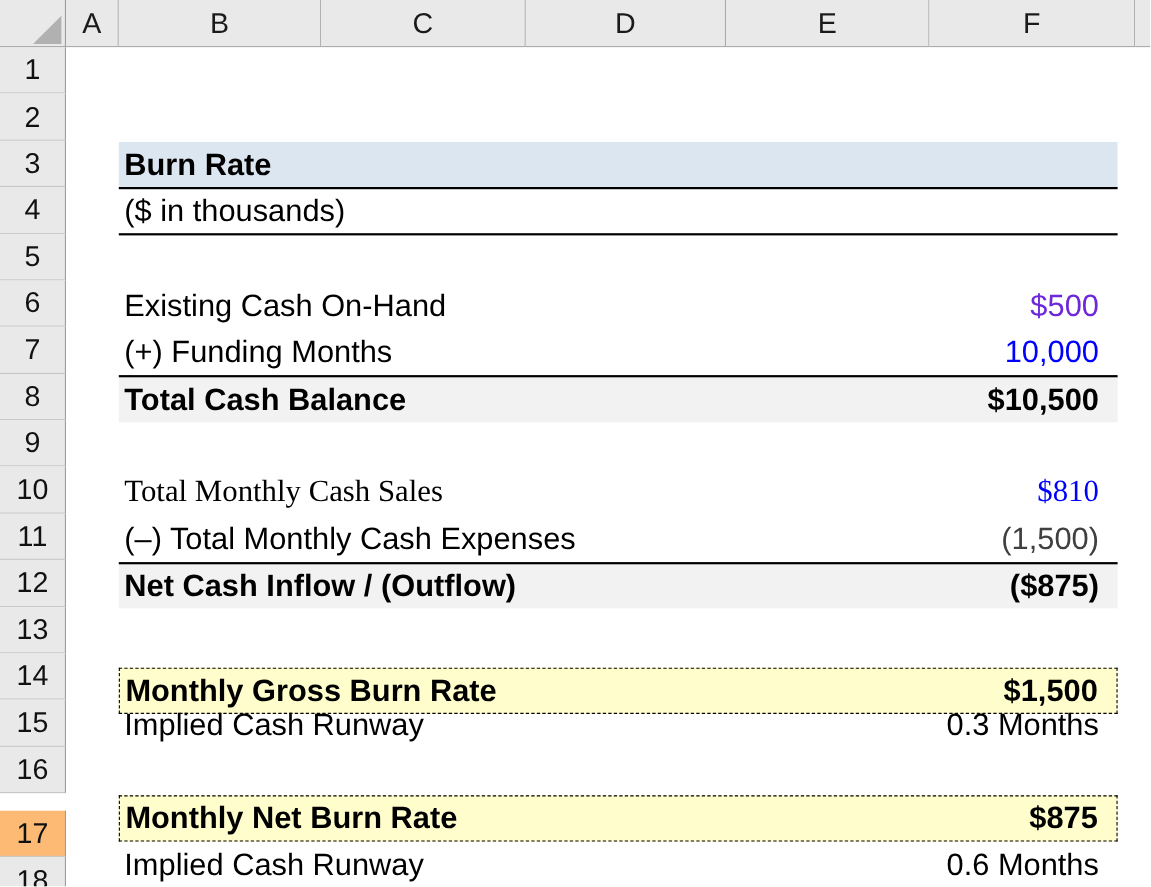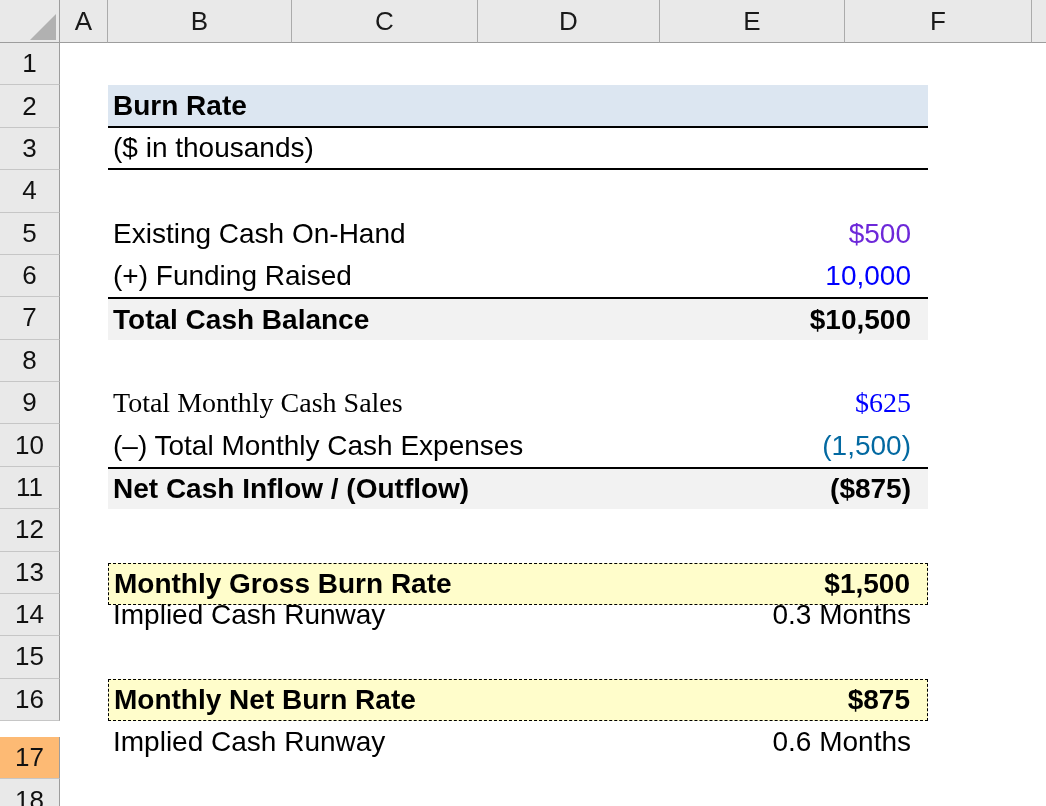--- a/index.html
+++ b/index.html
@@ -32,23 +32,23 @@
   }
   .row-h{
     box-sizing:border-box;flex:0 0 42.389px;background:#e9e9e9;
     border-right:1px solid #9d9d9d;border-bottom:1px solid #c6c6c6;
     display:flex;align-items:center;justify-content:center;
     font-size:26px;color:#111;
   }
   
   .grid-body{position:absolute;left:60px;top:43px;width:986px;height:763px;background:#fff;}
   .band{
-    position:absolute;left:48px;width:820px;height:42.389px;box-sizing:border-box;
+    position:absolute;left:48px;width:908px;height:42.389px;box-sizing:border-box;
     display:flex;align-items:center;justify-content:space-between;
-    font-size:28px;color:#000;
+    font-size:28px;color:#000;margin-top:44px;
   }
   .band .lbl{padding-left:5px;white-space:nowrap;}
   .band .val{padding-right:17px;white-space:nowrap;text-align:right;}
   .band.bold{font-weight:700;}
 </style>
 </head>
 <body>
 
 <div class="sheet">
 
@@ -96,34 +96,34 @@
       </div>
       <div class="band" style="top: 84.778px; border-bottom: 2px solid rgb(0, 0, 0);">
         <span class="lbl">($ in thousands)</span>
         <span class="val"></span>
       </div>
       <div class="band" style="top: 169.556px; gap: 28px;">
         <span class="lbl">Existing Cash On-Hand</span>
         <span class="val" style="color: #6d28d9;">$500</span>
       </div>
       <div class="band" style="top: 211.945px;">
-        <span class="lbl">(+) Funding Raised</span>
+        <span class="lbl">(+) Funding Months</span>
         <span class="val" style="color: rgb(0, 0, 255);">10,000</span>
       </div>
       <div class="band bold" style="top: 254.334px; background: rgb(242, 242, 242); border-top: 2px solid rgb(0, 0, 0);">
         <span class="lbl">Total Cash Balance</span>
         <span class="val">$10,500</span>
       </div>
       <div class="band" style="top: 339.112px; font-family: Liberation Serif, serif;">
         <span class="lbl">Total Monthly Cash Sales</span>
-        <span class="val" style="color: rgb(0, 0, 255);">$625</span>
+        <span class="val" style="color: rgb(0, 0, 255);">$810</span>
       </div>
       <div class="band" style="top: 381.501px;">
         <span class="lbl">(–) Total Monthly Cash Expenses</span>
-        <span class="val" style="color: #0369a1;">(1,500)</span>
+        <span class="val" style="color: #404040;">(1,500)</span>
       </div>
       <div class="band bold" style="top: 423.89px; background: rgb(242, 242, 242); border-top: 2px solid rgb(0, 0, 0);">
         <span class="lbl">Net Cash Inflow / (Outflow)</span>
         <span class="val">($875)</span>
       </div>
       <div class="band bold" style="top: 520px; background: rgb(255, 253, 203); border: 1.5px dashed rgb(0, 0, 0);">
         <span class="lbl">Monthly Gross Burn Rate</span>
         <span class="val">$1,500</span>
       </div>
       <div class="band" style="top: 551.057px;">

